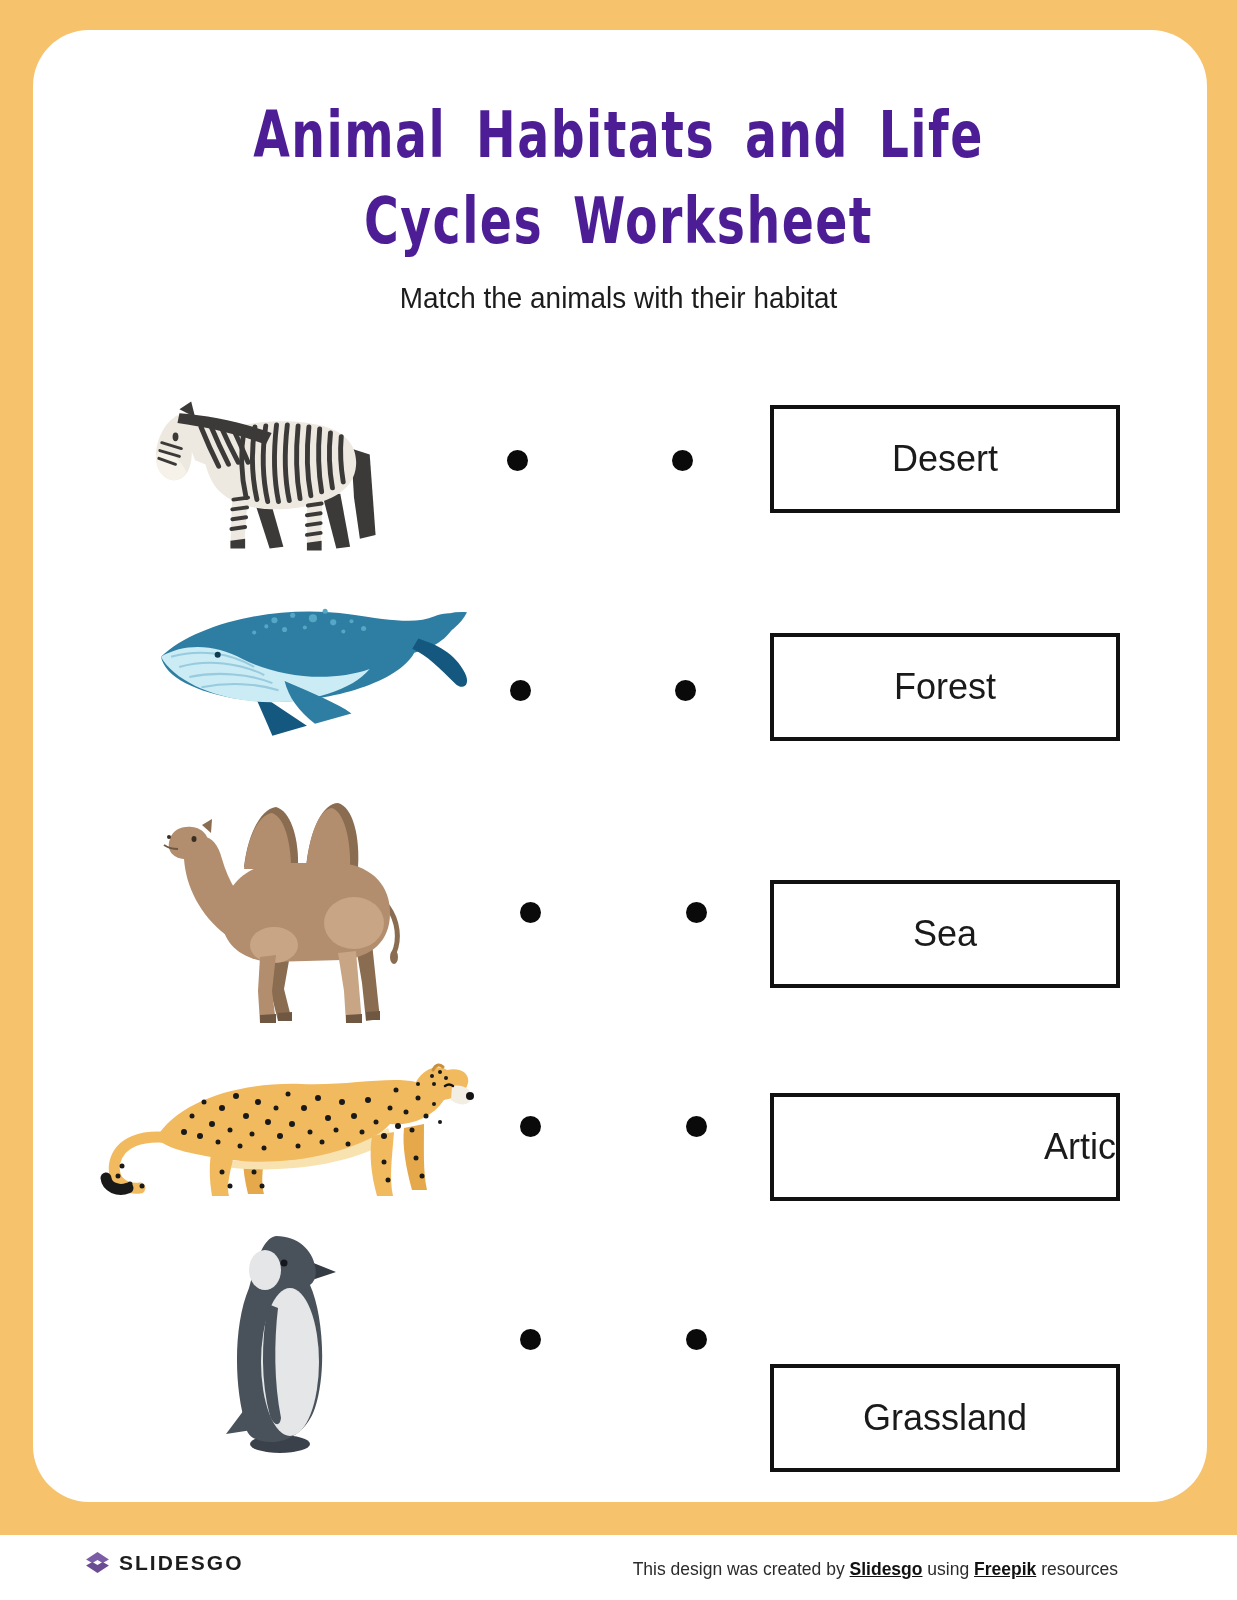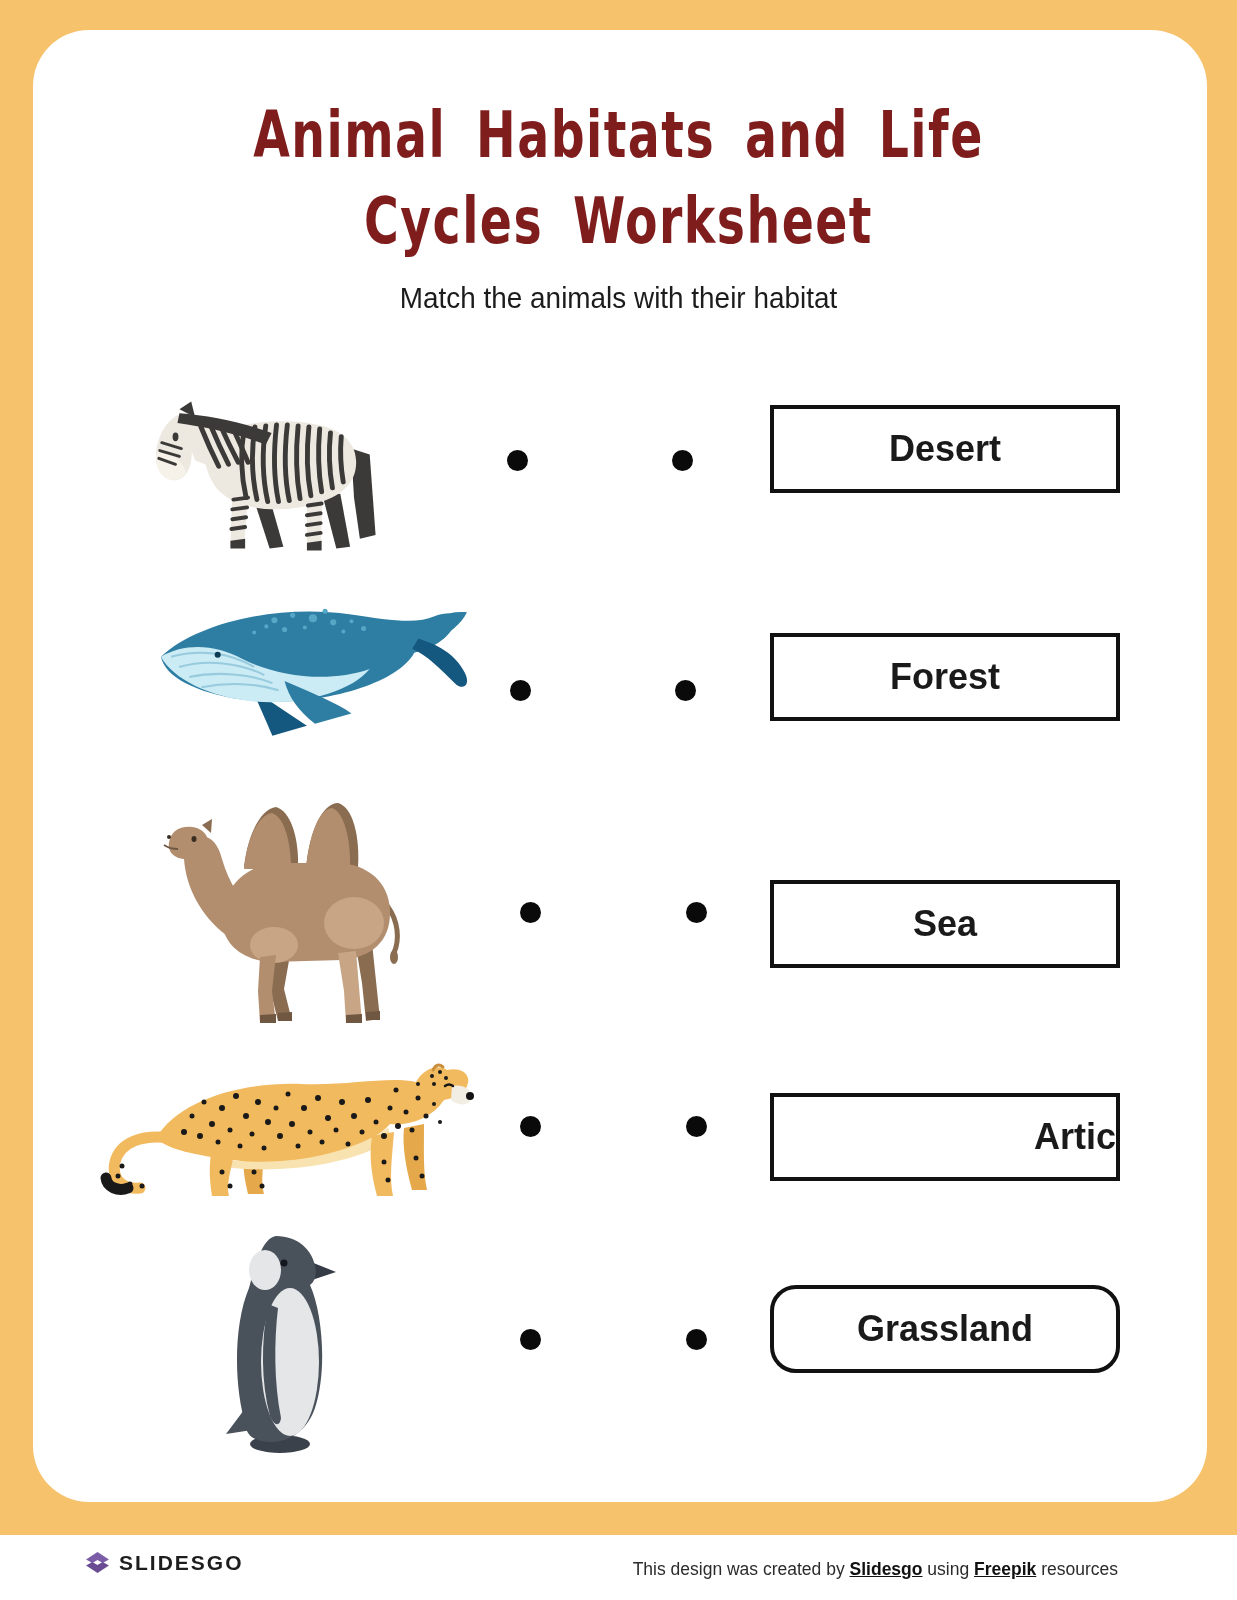--- a/index.html
+++ b/index.html
@@ -11,35 +11,35 @@
   }
   .card{
     position:absolute;left:33px;top:30px;width:1174px;height:1472px;
     background:#ffffff;border-radius:56px;
   }
   .footer-bar{
     position:absolute;left:0;top:1535px;width:1237px;height:65px;background:#ffffff;
   }
   .title-block{
     position:absolute;left:0;top:92px;width:1237px;text-align:center;
-    font-family:"DejaVu Sans",sans-serif;font-weight:bold;color:#7f1d1d;
+    font-family:"DejaVu Sans",sans-serif;font-weight:bold;color:#4c1d95;
   }
   .title-line{
     font-size:64px;line-height:86px;letter-spacing:2px;word-spacing:16px;
     white-space:nowrap;transform:scaleX(0.74);transform-origin:50% 50%;
   }
   .subtitle{
     position:absolute;left:0;top:281px;width:1237px;text-align:center;
     font-size:30px;color:#1c1c1c;transform:scaleX(0.93);transform-origin:50% 50%;
   }
   .habitat-box{
-    position:absolute;left:770px;width:350px;height:88px;
+    position:absolute;left:770px;width:350px;height:108px;
     border:4px solid #111111;box-sizing:border-box;background:#ffffff;
     display:flex;align-items:center;justify-content:center;
-    font-size:36px;color:#1a1a1a;font-weight:bold;
+    font-size:36px;color:#1a1a1a;
   }
   .dot{
     position:absolute;width:21px;height:21px;border-radius:50%;background:#0a0a0a;
   }
   .animal{position:absolute;}
   .animal svg{display:block;width:100%;height:100%;}
   .brand{
     position:absolute;left:84px;top:1549px;display:flex;align-items:center;gap:8px;
   }
   .brand-text{
@@ -278,21 +278,21 @@
     <path d="M84,30 L114,42 L84,52 Z" fill="#343B45"></path>
     <path d="M54,6 C76,6 90,20 93,36 C95,45 93,51 88,55 C101,84 105,142 93,178 C86,199 69,211 52,212 C35,213 24,206 24,196 C12,158 11,96 27,58 C33,36 40,8 54,6 Z" fill="#49515B"></path>
     <ellipse cx="43" cy="40" rx="16" ry="20" fill="#E5E6E8"></ellipse>
     <ellipse cx="68" cy="132" rx="29" ry="74" fill="#E5E6E8"></ellipse>
     <path d="M46,74 C39,112 39,152 48,186 C52,196 58,197 59,188 C52,152 52,112 56,78 Z" fill="#49515B"></path>
     <circle cx="62" cy="33" r="3.5" fill="#14181E"></circle>
   </svg>
 </div>
 <span class="dot" style="left:520px;top:1329px;"></span>
 <span class="dot" style="left:686px;top:1329px;"></span>
-<div class="habitat-box" style="top:1285px;border-radius:26px;">
+<div class="habitat-box" style="top:1364px;">
   <span>Grassland</span>
 </div>
 
 <div class="footer-bar"></div>
 
 <div class="brand">
   <span>
     <svg width="27" height="27" viewBox="0 0 26 26" xmlns="http://www.w3.org/2000/svg" style="display:block;">
       <path d="M2,10 L13,3 L24,10 L18,13.5 L13,10.5 L8,13.5 Z" fill="#7B5CA6"></path>
       <path d="M2,16 L8,12.5 L13,15.5 L18,12.5 L24,16 L13,23 Z" fill="#6A4C92"></path>

